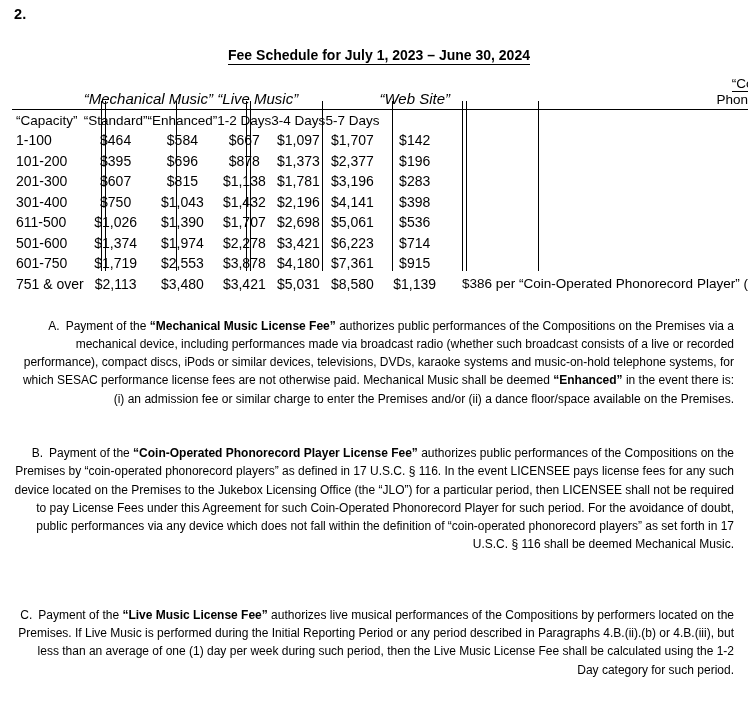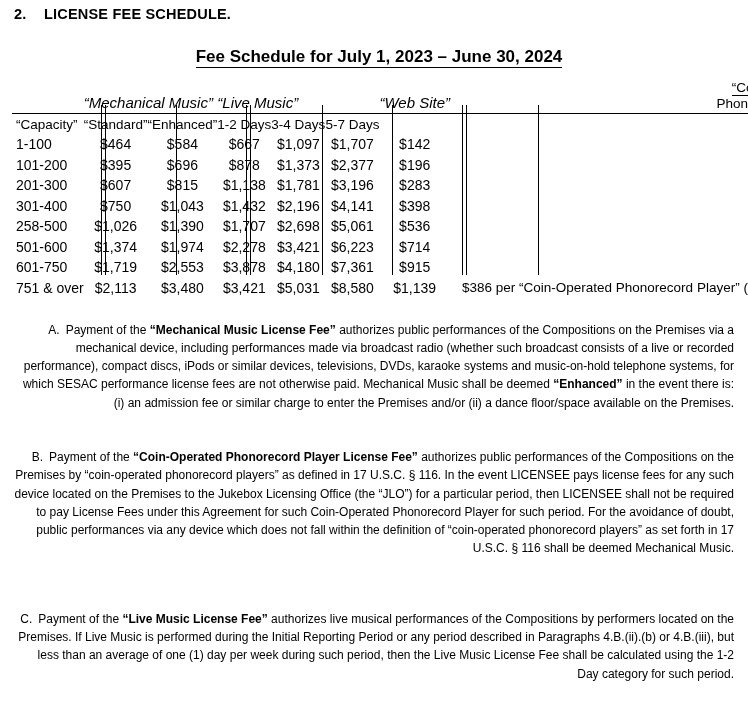--- a/index.html
+++ b/index.html
@@ -30,21 +30,21 @@
     letter-spacing: 0.2px;
     padding: 6px 0 0 14px;
   }
   .section-heading .num { width: 30px; }
   .section-heading .txt { white-space: nowrap; }
 
   
   .sched-title {
     text-align: center;
     font-weight: bold;
-    font-size: 17px;
+    font-size: 14px;
     margin-top: 25px;
     margin-left: 10px;
   }
   .sched-title span {
     border-bottom: 1.6px solid #000;
     padding-bottom: 1px;
   }
 
   
   .table-wrap {
@@ -146,21 +146,20 @@
   .para b { font-weight: bold; }
   .lead { margin-right: 6px; }
 </style>
 </head>
 <body>
 
 <div class="page">
 
   <div class="section-heading">
     <span class="num">2.</span>
-    <span class="txt">LICENSE FEE SCHEDULE.</span>
   </div>
 
   <div class="sched-title">
     <span>Fee Schedule for July 1, 2023 – June 30, 2024</span>
   </div>
 
   <div class="table-wrap">
     <table class="fee">
       <colgroup>
         <col style="width:88px">
@@ -251,21 +250,21 @@
         <td>$750</td>
         <td>$1,043</td>
             <td></td>
         <td>$1,432</td>
         <td>$2,196</td>
         <td>$4,141</td>
             <td></td>
         <td>$398</td>
       </tr>
       <tr class="drow">
-        <td class="cap">258-500</td>
+        <td class="cap">611-500</td>
             <td></td>
         <td>$1,026</td>
         <td>$1,390</td>
             <td></td>
         <td>$1,707</td>
         <td>$2,698</td>
         <td>$5,061</td>
             <td></td>
         <td>$536</td>
       </tr>

